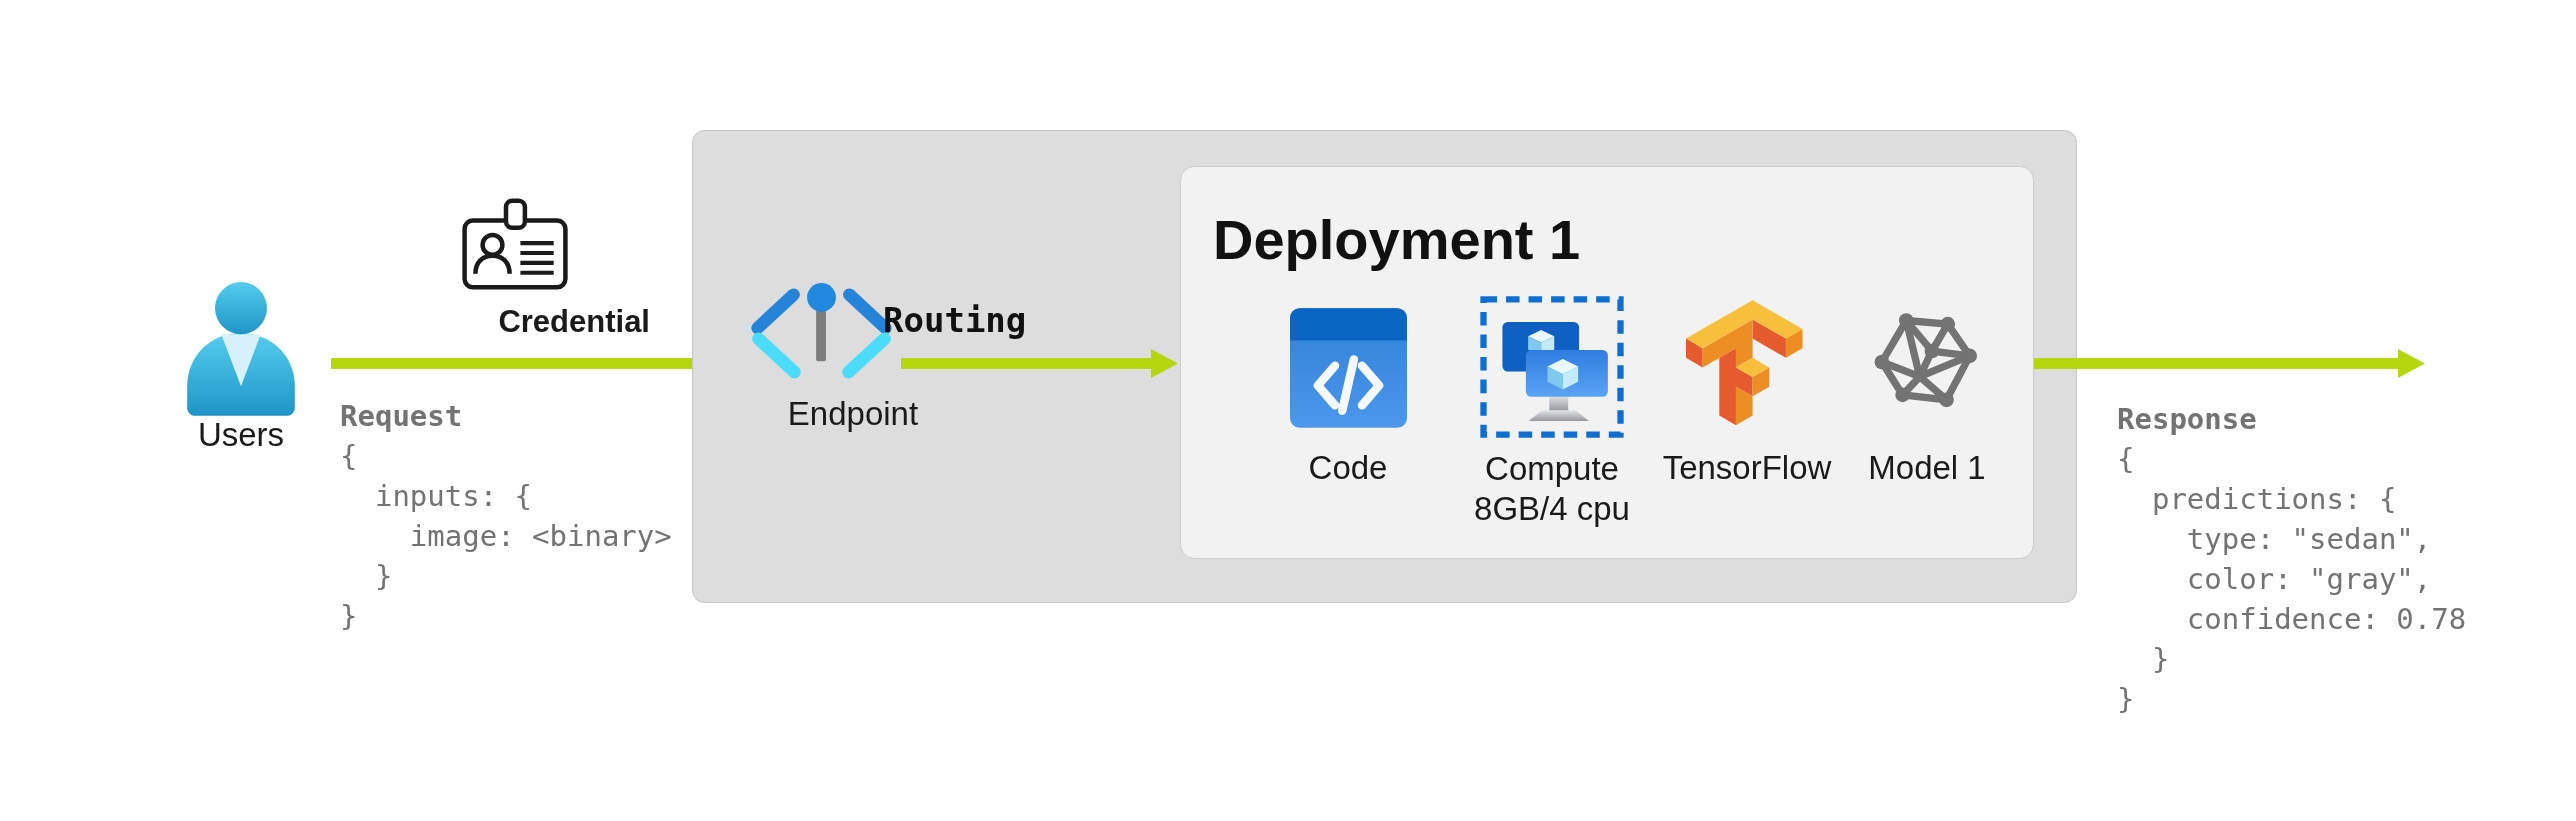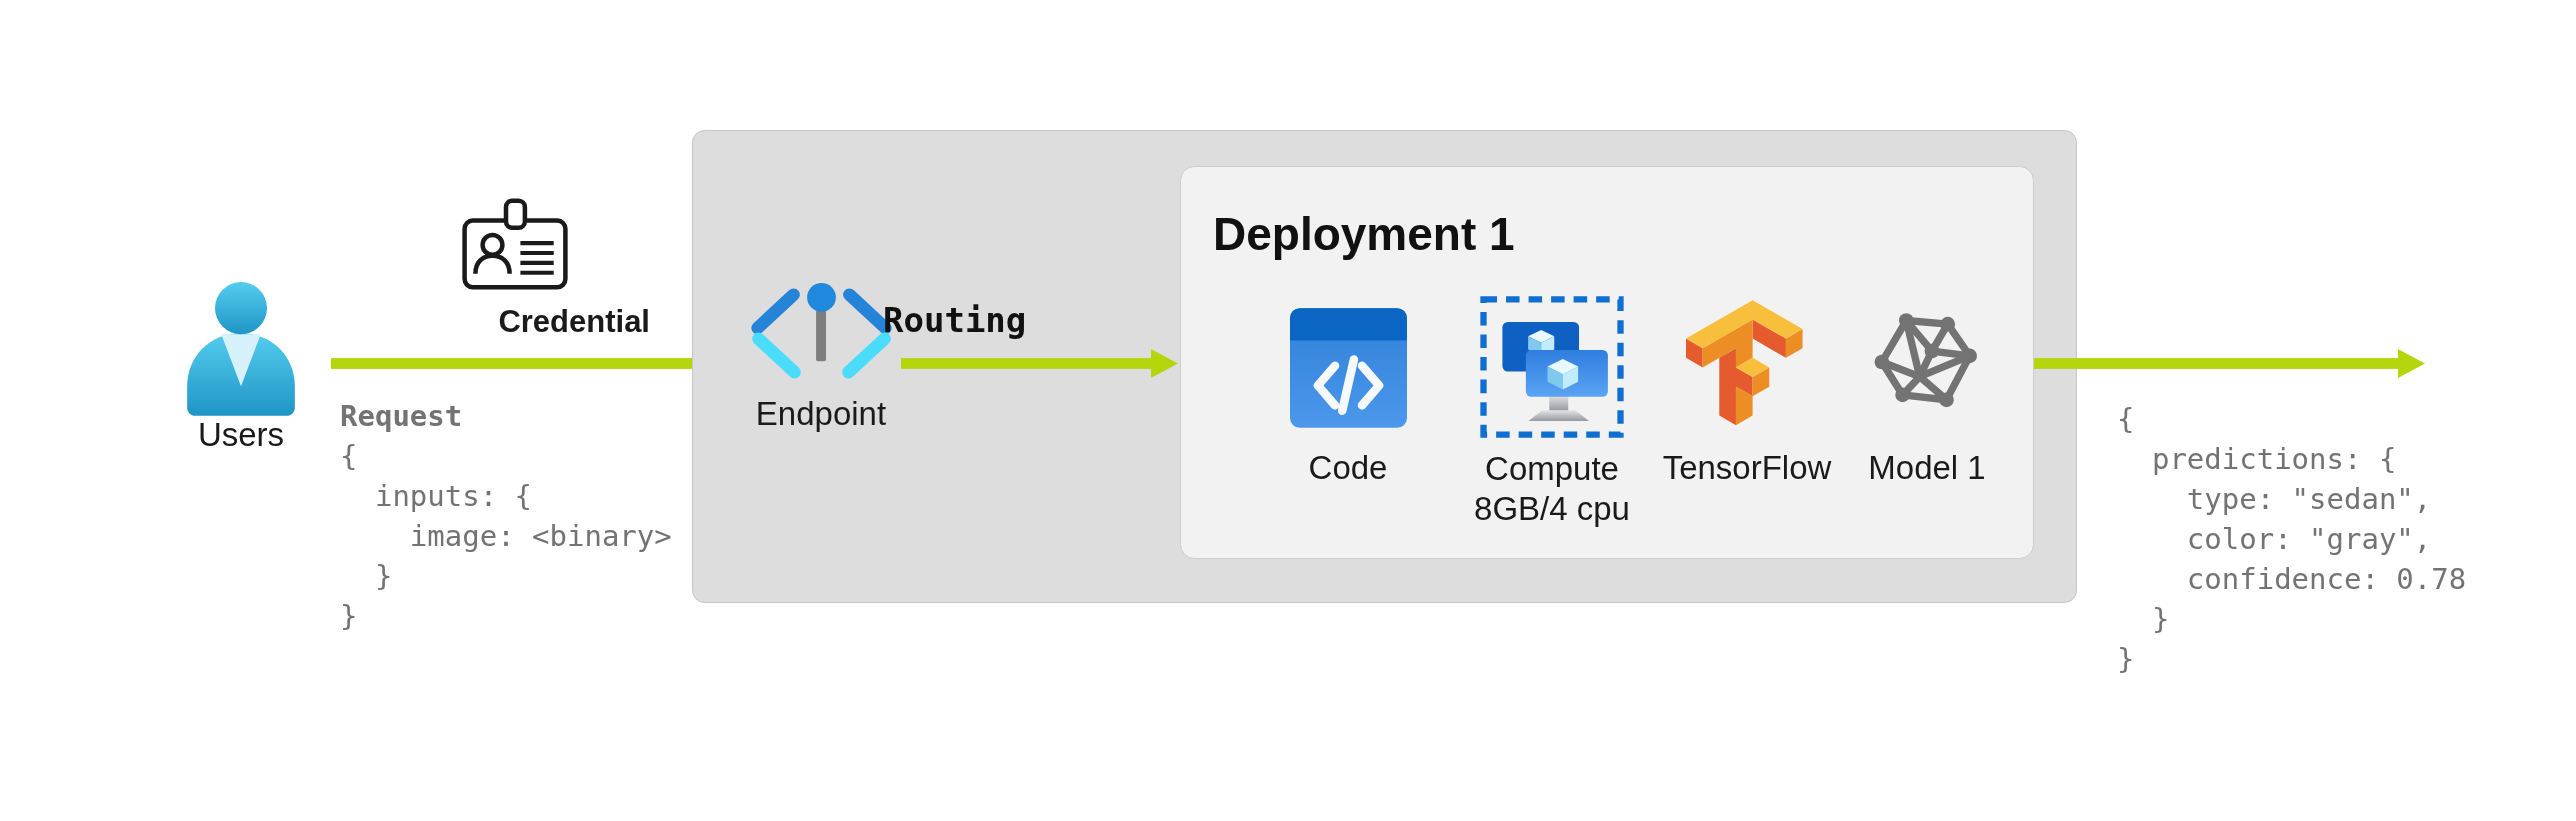--- a/index.html
+++ b/index.html
@@ -19,21 +19,21 @@
     font-size:29px; line-height:40px; color:#737373;
   }
   .code-block pre { margin:0; font:inherit; white-space:pre; }
   .code-title { font-weight:bold; }
   .outer-box {
     background:#dddddd; border:1.8px solid #c6c6c6; border-radius:12.6px;
   }
   .inner-box {
     background:#f2f2f2; border:1.8px solid #cccccc; border-radius:14.4px;
   }
-  .deployment-title { font-size:46px; font-weight:bold; color:#111111; }
+  .deployment-title { font-size:56px; font-weight:bold; color:#111111; }
   .credential-label { font-size:31px; font-weight:bold; text-align:right; width:270px; }
   .routing-label {
     font-family:"DejaVu Sans Mono", monospace; font-size:34px; font-weight:bold;
     width:270px; color:#111111;
   }
   svg { display:block; }
 </style>
 </head>
 <body>
 
@@ -87,21 +87,21 @@
     <line x1="57" y1="23" x2="17" y2="60"></line>
     <line x1="119" y1="23" x2="159" y2="60"></line>
   </g>
   <g stroke="#4adcfa" stroke-width="14" stroke-linecap="round">
     <line x1="18" y1="72" x2="58" y2="109"></line>
     <line x1="158" y1="72" x2="118" y2="109"></line>
   </g>
   <rect x="82" y="40" width="11" height="57" rx="2" fill="#7e7e7e"></rect>
   <circle cx="88" cy="26" r="16" fill="#2089dd"></circle>
 </svg>
-<div class="abs node-label" style="left:677px; top:395px;">Endpoint</div>
+<div class="abs node-label" style="left:709px; top:395px;">Endpoint</div>
 
 <div class="abs routing-label" style="left:883px; top:300px;">Routing</div>
 <svg class="abs" style="left:901px; top:349px;" width="277" height="29" viewBox="0 0 308 32">
   <rect x="0" y="10" width="282" height="12" fill="#b5d50c"></rect>
   <polygon points="278,0 308,16 278,32" fill="#b5d50c"></polygon>
 </svg>
 
 <div class="abs inner-box" style="left:1180px; top:166px; width:852px; height:391px;"></div>
 <div class="abs deployment-title" style="left:1213px; top:207px;">Deployment 1</div>
 
@@ -188,20 +188,21 @@
   </g>
 </svg>
 <div class="abs node-label" style="left:1783px; top:449px;">Model 1</div>
 
 <svg class="abs" style="left:2034px; top:349px;" width="391" height="29" viewBox="0 0 434 32">
   <rect x="0" y="10" width="408" height="12" fill="#b5d50c"></rect>
   <polygon points="404,0 434,16 404,32" fill="#b5d50c"></polygon>
 </svg>
 
 <div class="abs mono code-block" style="left:2117px; top:399px;">
+  <div class="code-title">Response</div>
   <pre>{
   predictions: {
     type: "sedan",
     color: "gray",
     confidence: 0.78
   }
 }</pre>
 </div>
 
 

